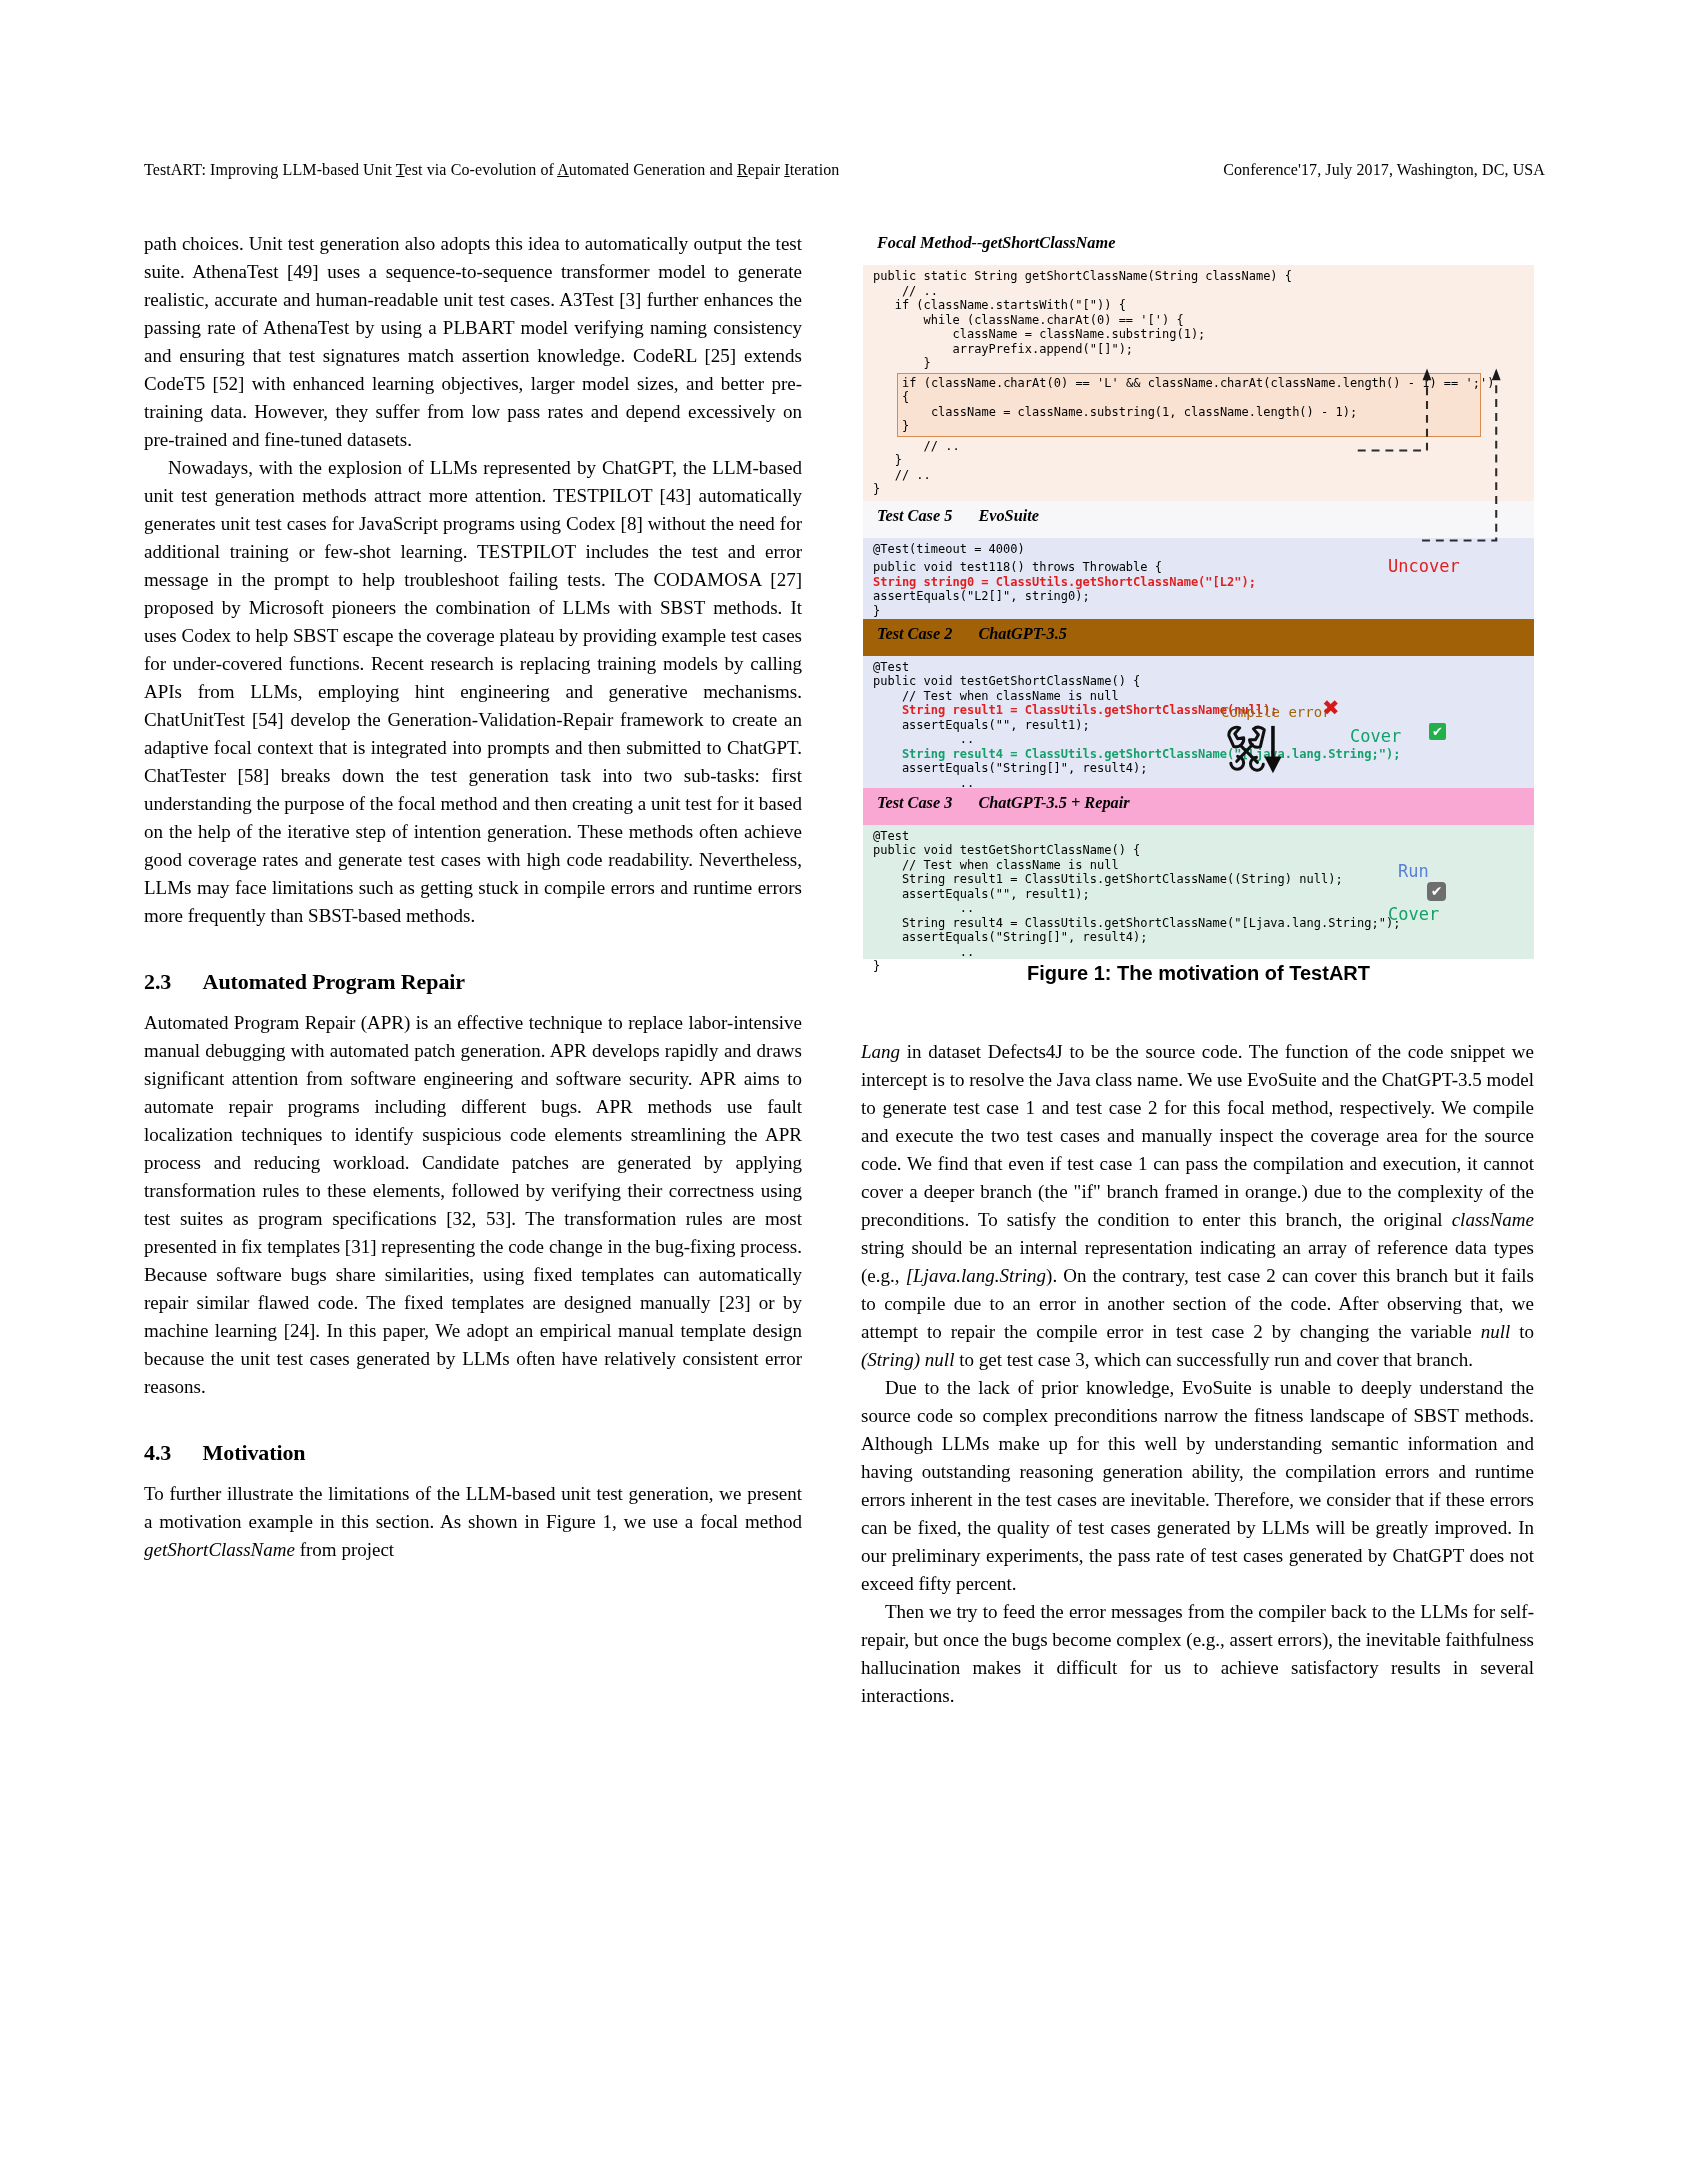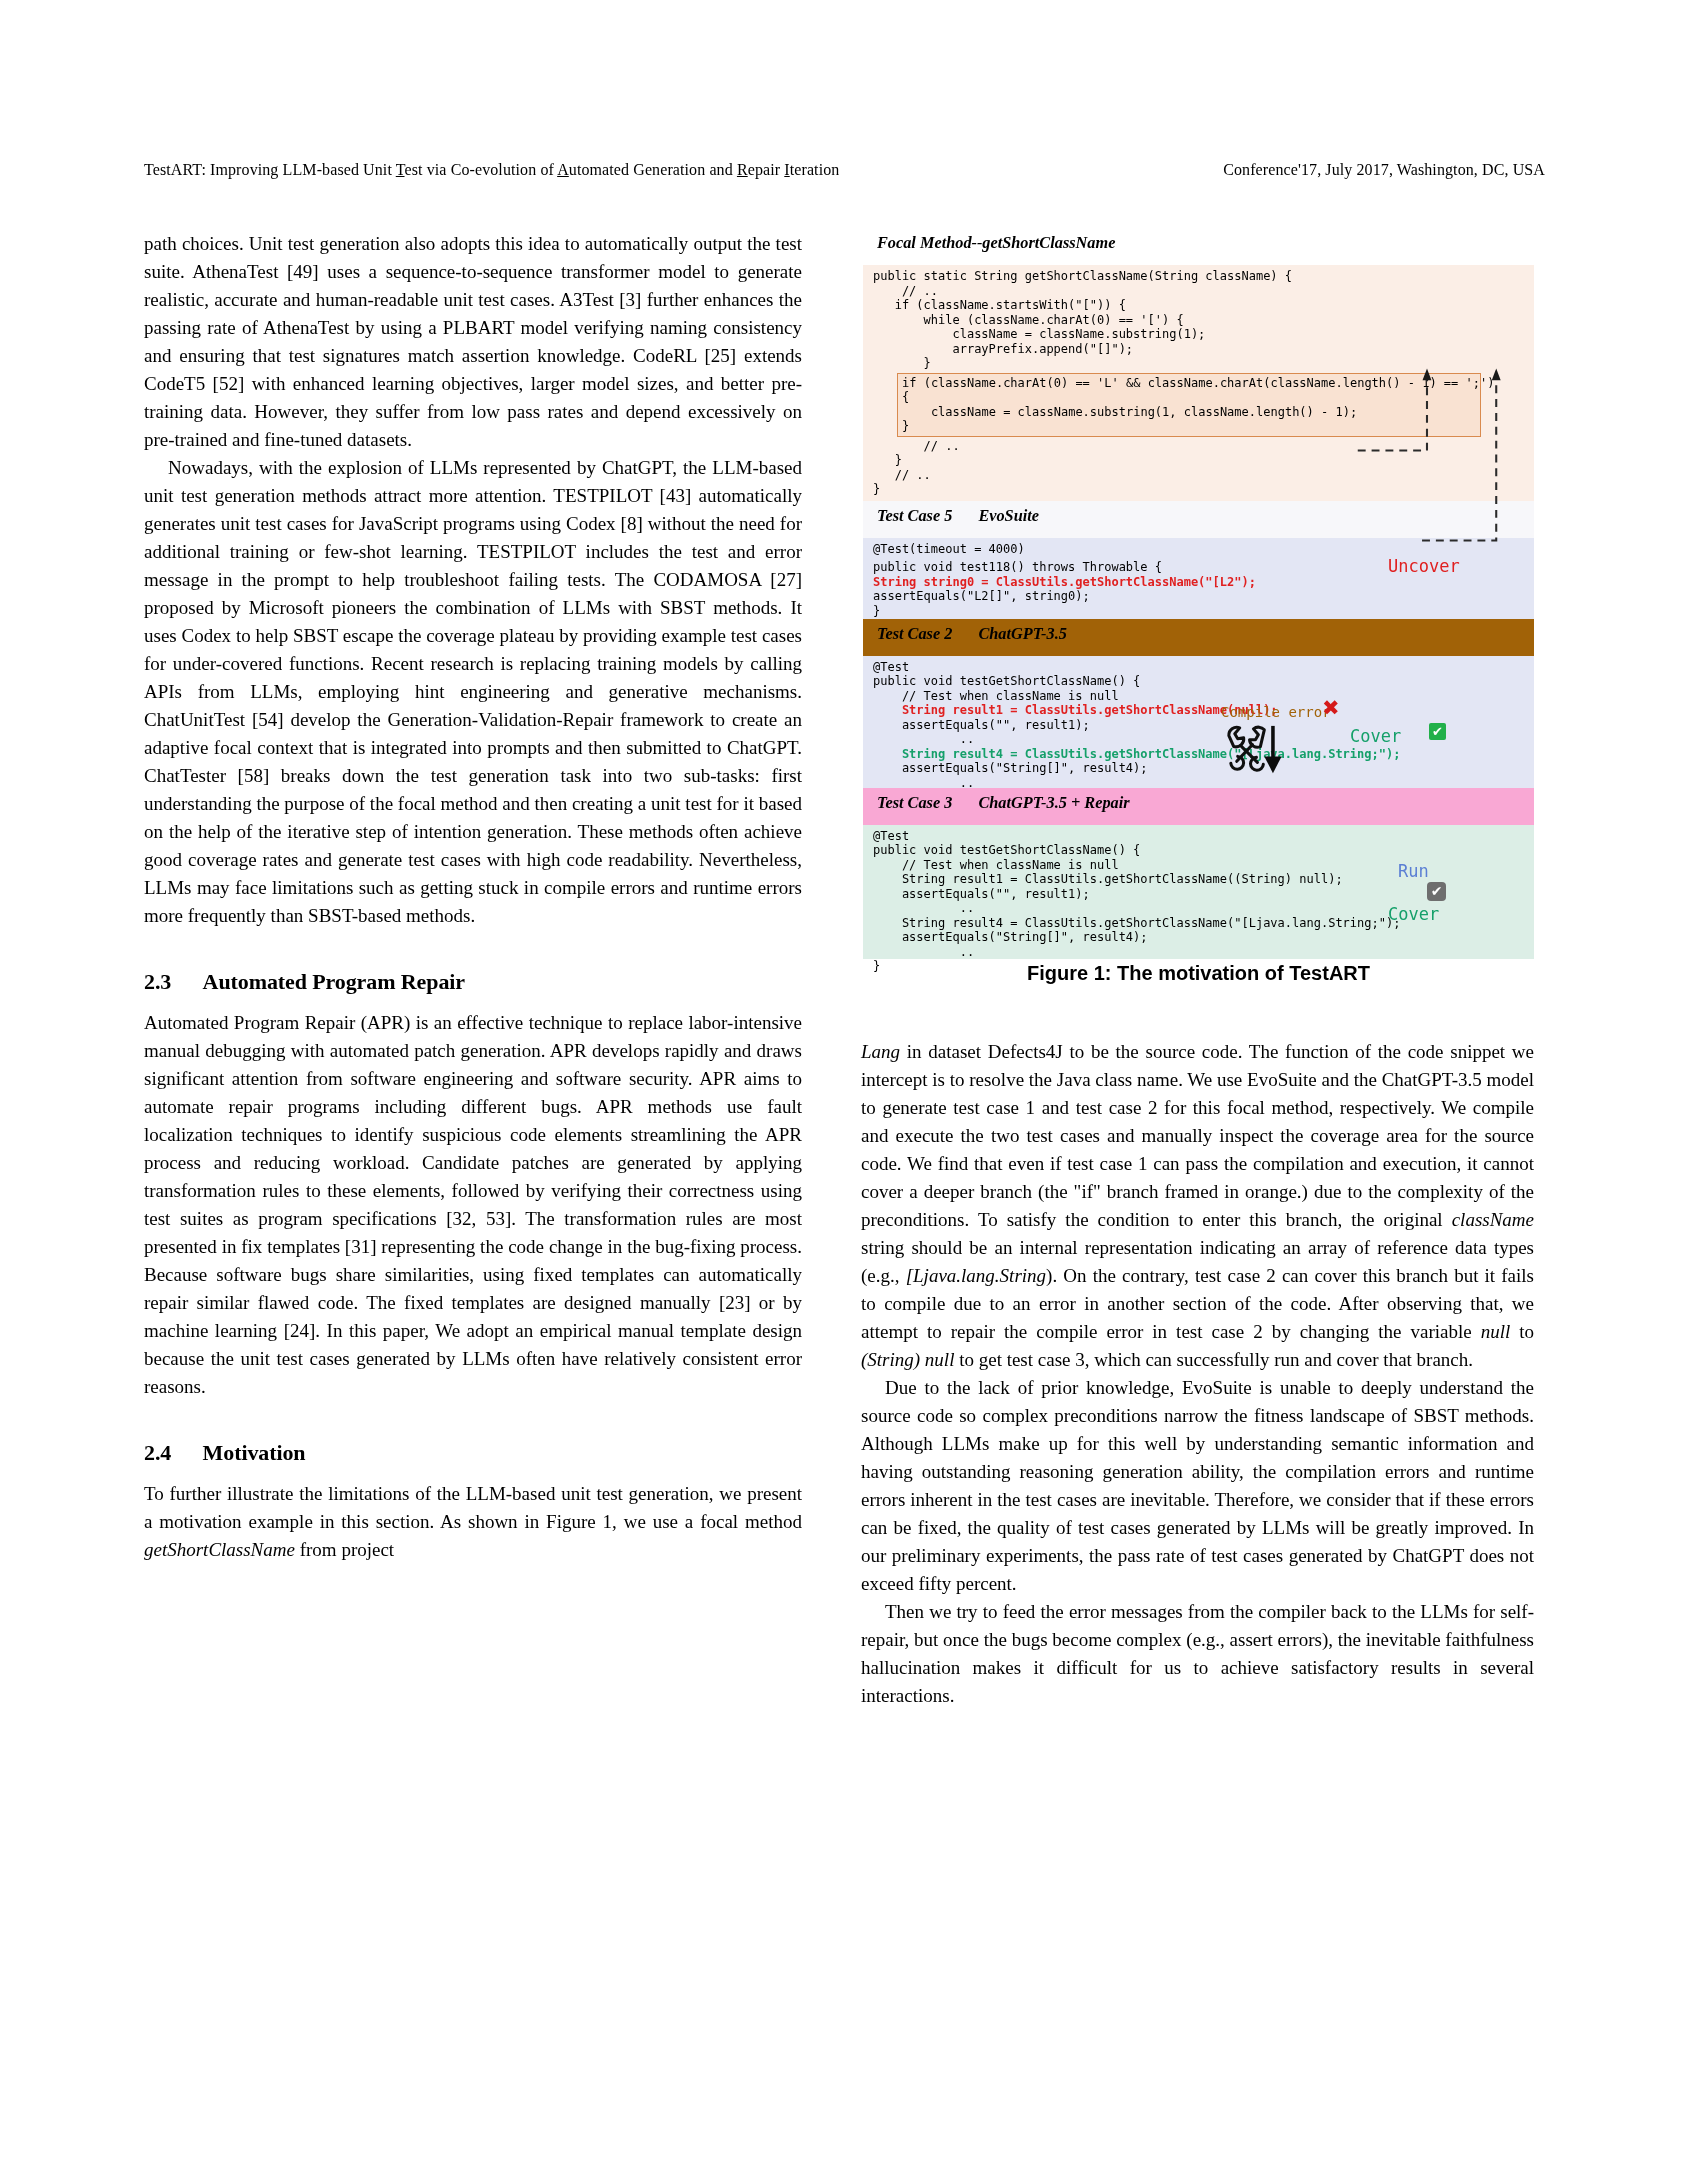--- a/index.html
+++ b/index.html
@@ -223,21 +223,21 @@
     <h2 class="sec">
       <span>2.3</span>
       <span style="display:inline-block;width:26px"></span><span>Automated Program Repair</span>
     </h2>
     <div class="sec-spacer-after"></div>
 
     <p>Automated Program Repair (APR) is an effective technique to replace labor-intensive manual debugging with automated patch generation. APR develops rapidly and draws significant attention from software engineering and software security. APR aims to automate repair programs including different bugs. APR methods use fault localization techniques to identify suspicious code elements streamlining the APR process and reducing workload. Candidate patches are generated by applying transformation rules to these elements, followed by verifying their correctness using test suites as program specifications [32, 53]. The transformation rules are most presented in fix templates [31] representing the code change in the bug-fixing process. Because software bugs share similarities, using fixed templates can automatically repair similar flawed code. The fixed templates are designed manually [23] or by machine learning [24]. In this paper, We adopt an empirical manual template design because the unit test cases generated by LLMs often have relatively consistent error reasons.</p>
 
     <div class="sec-spacer-before"></div>
     <h2 class="sec">
-      <span>2.4</span>
+      <span>4.3</span>
       <span style="display:inline-block;width:26px"></span><span>Motivation</span>
     </h2>
     <div class="sec-spacer-after"></div>
 
     <p><span>To further illustrate the limitations of the LLM-based unit test generation, we present a motivation example in this section. As shown in Figure 1, we use a focal method </span><span class="it">getShortClassName</span><span> from project</span></p>
   </div>
 
   <div class="figure">
     <div class="fig-box">
 

